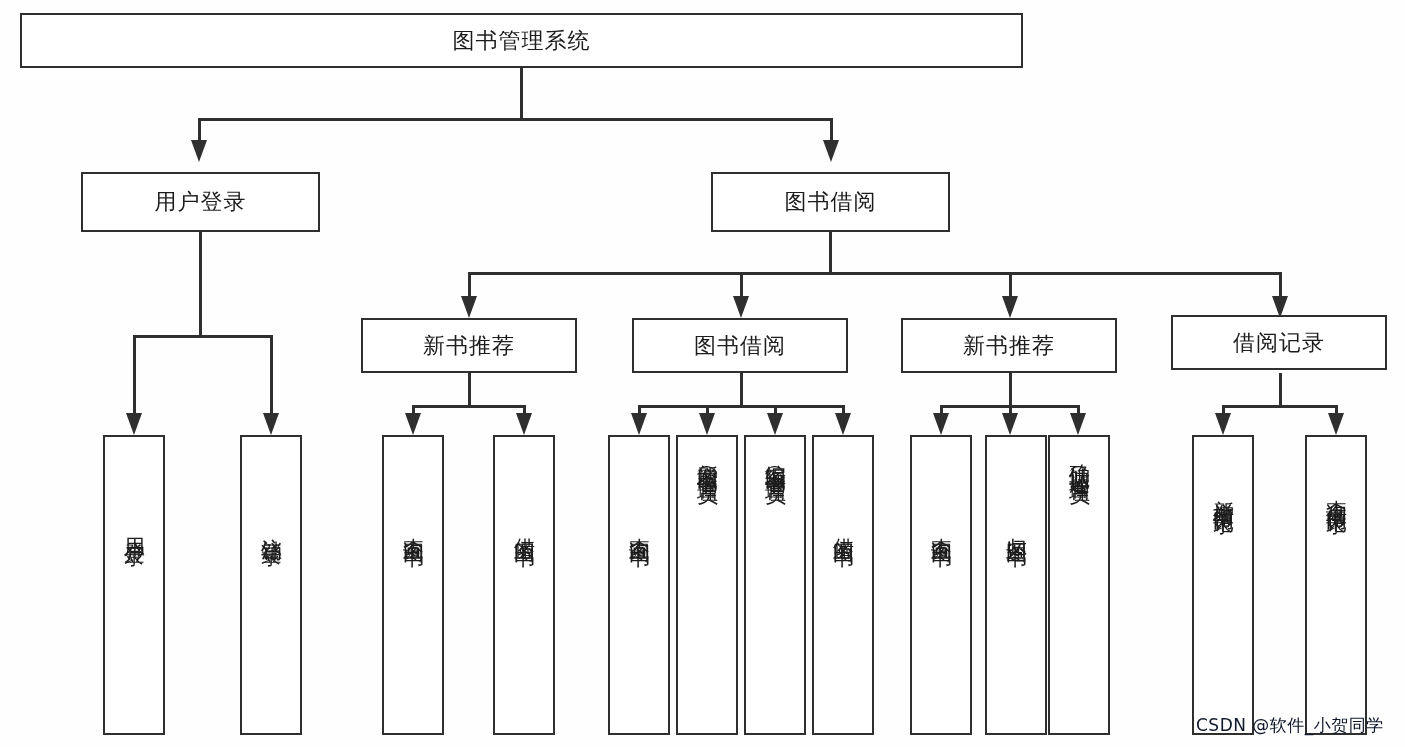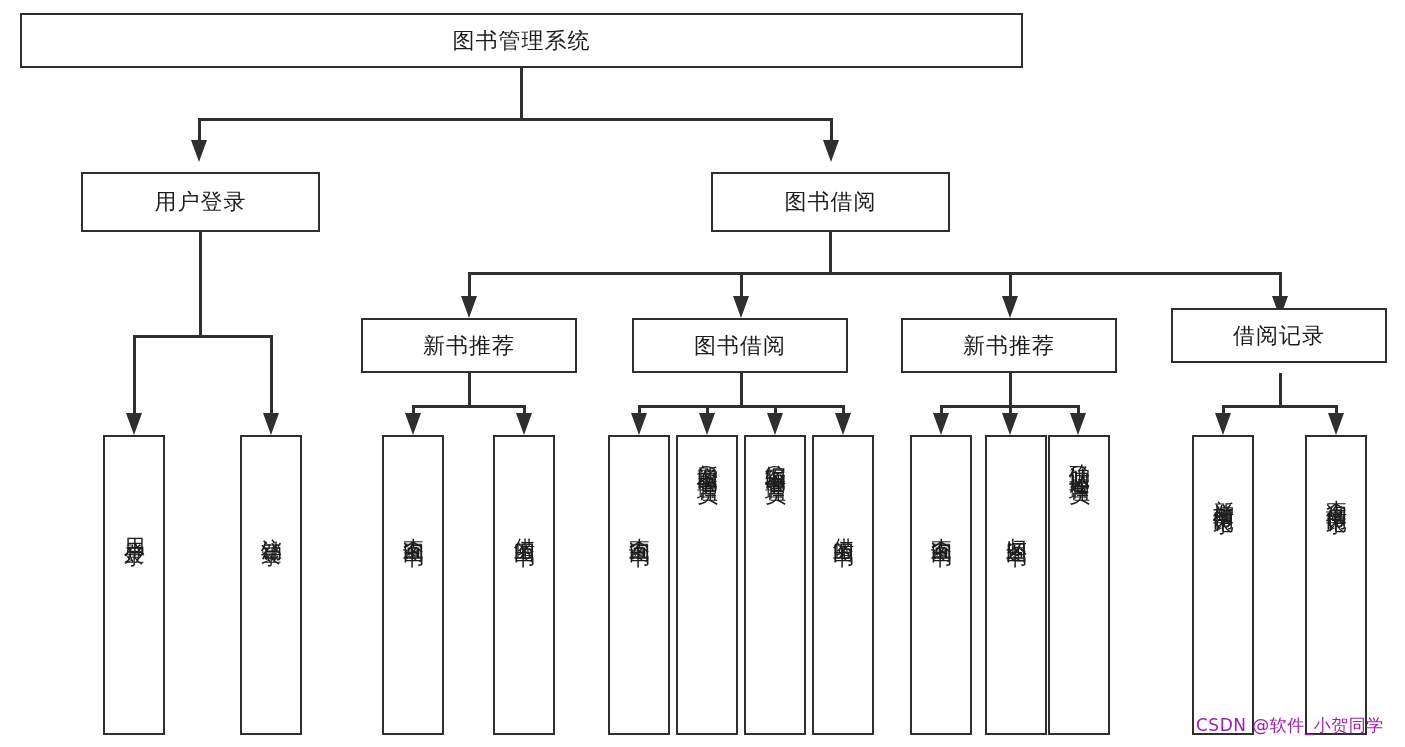--- a/index.html
+++ b/index.html
@@ -71,21 +71,21 @@
     width: 0;
     height: 0;
     border-left: 8px solid transparent;
     border-right: 8px solid transparent;
     border-top: 22px solid #2f2f2f;
   }
 
   
   #watermark {
     position: absolute;
-    color: #a21caf;
+    color: #0f172a;
     font-size: 17px;
     letter-spacing: 0.5px;
     white-space: nowrap;
     user-select: none;
   }
 </style>
 </head>
 <body>
 
 <div id="canvas">
@@ -131,21 +131,21 @@
 
   <div class="node h" style="left:632px; top:318px; width:216px; height:55px;">
     <span class="label">图书借阅</span>
   </div>
   <div class="node h" style="left:361px; top:318px; width:216px; height:55px;">
     <span class="label">新书推荐</span>
   </div>
   <div class="node h" style="left:901px; top:318px; width:216px; height:55px;">
     <span class="label">新书推荐</span>
   </div>
-  <div class="node h" style="left:1171px; top:308px; width:216px; height:55px;">
+  <div class="node h" style="left:1171px; top:315px; width:216px; height:55px;">
     <span class="label">借阅记录</span>
   </div>
 
   <div class="vline" style="left:468px; top:373px; height:32px;"></div>
   <div class="hline" style="left:412px; top:405px; width:113px; height:2.5px;"></div>
   <div class="vline" style="left:412px; top:405px; height:8px;"></div>
   <div class="arrow" style="left:405px; top:413px;"></div>
   <div class="vline" style="left:523px; top:405px; height:8px;"></div>
   <div class="arrow" style="left:516px; top:413px;"></div>
 

